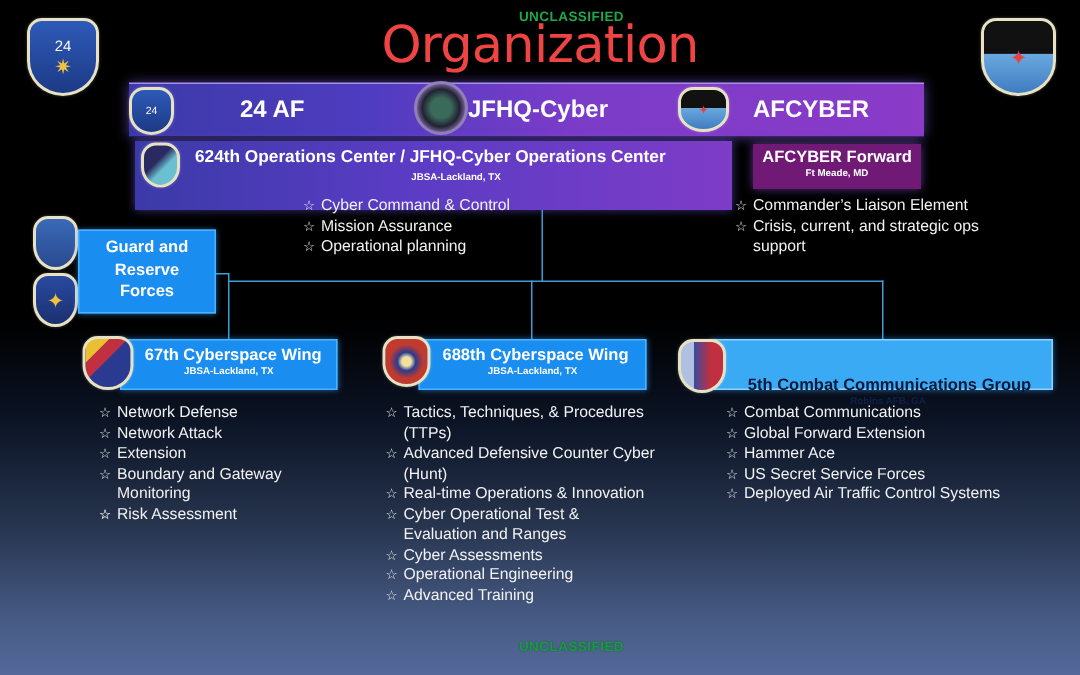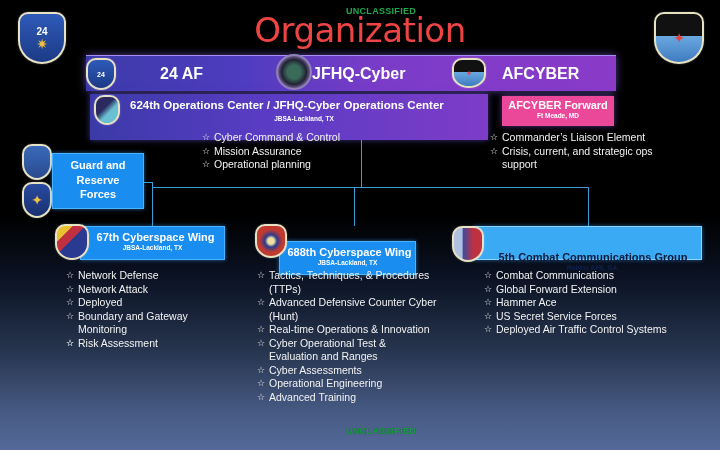--- a/index.html
+++ b/index.html
@@ -18,42 +18,42 @@
   .classif.bottom { top:426px; left:0px; width:720px; color:#1a9a44; text-shadow:0 0 1px #0e5a28; }
   .title {
     position:absolute; top:10px; left:0; width:720px; text-align:center;
     font-size:34px; color:#ef4444; font-family:"DejaVu Sans", sans-serif; letter-spacing:-0.5px;
   }
   
   .seal {
     position:absolute; border-radius:10px 10px 50% 50% / 10px 10px 45% 45%;
     border:2px solid #e8e2c4;
     display:flex; align-items:center; justify-content:center;
-    font-weight:bold; font-size:9px; color:#fff;
+    font-weight:normal; font-size:9px; color:#fff;
     box-shadow:0 0 2px rgba(255,255,255,0.3);
   }
   .seal .glyph { font-size:14px; line-height:1; }
   
   .banner {
     position:absolute; left:86px; top:55px; width:530px; height:36px;
     background: linear-gradient(to right, #3b3aa8 0%, #4f3cc0 30%, #7a3cc8 55%, #8a3bc8 100%);
     box-shadow:0 0 8px rgba(140,110,255,0.55);
     border-top:1px solid #a98ef0;
   }
   .banner-label { position:absolute; top:9px; font-size:16px; font-weight:bold; color:#fff; }
   .sub-banner {
     position:absolute; left:90px; top:94px; width:398px; height:46px;
     background: linear-gradient(to right, #3b3aa8 0%, #5a3cc4 45%, #7e3cc8 100%);
     box-shadow:0 0 6px rgba(120,100,255,0.5);
   }
   .sub-banner .main { position:absolute; left:40px; top:5px; font-size:11.5px; font-weight:bold; white-space:nowrap; }
   .sub-banner .loc { position:absolute; left:0; width:100%; top:21px; text-align:center; font-size:6.5px; font-weight:bold; padding-left:30px; }
   .fwd-box {
     position:absolute; left:502px; top:96px; width:112px; height:30px;
-    background:#ec4899; box-shadow:0 0 6px rgba(170,100,255,0.5);
+    background:#701a75; box-shadow:0 0 6px rgba(170,100,255,0.5);
     text-align:center;
   }
   .fwd-box .main { font-size:11px; font-weight:bold; margin-top:3px; }
   .fwd-box .loc { font-size:6.5px; font-weight:bold; margin-top:1px; }
   
   .bullets { position:absolute; list-style:none; font-size:10.5px; line-height:13.5px; color:#f2f2f2; }
   .bullets li { position:relative; padding-left:12px; }
   .bullets li .star { position:absolute; left:0; top:0; font-size:9px; color:#e8e8e8; }
   
   .bluebox {
@@ -134,27 +134,27 @@
 </div>
 
 <div class="bluebox" style="left:80px;top:226px;width:145px;height:34px;">
   <div class="main" style="padding-left:6px;">67th Cyberspace Wing</div>
   <div class="loc">JBSA-Lackland, TX</div>
 </div>
 <div class="seal" style="left:55px;top:224px;width:34px;height:36px;background:linear-gradient(135deg,#e8c030 25%,#c03040 26%,#c03040 45%,#2a3a90 46%);"></div>
 <ul class="bullets" style="left:66px;top:269px;width:160px;">
   <li><span class="star">☆</span><span>Network Defense</span></li>
   <li><span class="star">☆</span><span>Network Attack</span></li>
-  <li><span class="star">☆</span><span>Deployed</span></li>
+  <li><span class="star">☆</span><span>Extension</span></li>
   <li><span class="star">☆</span><span>Boundary and Gateway Monitoring</span></li>
   <li><span class="star">☆</span></li>
   <li><span class="star">☆</span><span>Risk Assessment</span></li>
 </ul>
 
-<div class="bluebox" style="left:279px;top:226px;width:137px;height:34px;margin-top:15px;">
+<div class="bluebox" style="left:279px;top:226px;width:152px;height:34px;">
   <div class="main" style="padding-left:4px;">688th Cyberspace Wing</div>
   <div class="loc">JBSA-Lackland, TX</div>
 </div>
 <div class="seal" style="left:255px;top:224px;width:32px;height:34px;background:radial-gradient(circle,#f0e0a0 15%,#2a3a90 30%,#c03a30 55%);"></div>
 <ul class="bullets" style="left:257px;top:269px;width:180px;">
   <li><span class="star">☆</span><span>Tactics, Techniques, &amp; Procedures (TTPs)</span></li>
   <li><span class="star">☆</span><span>Advanced Defensive Counter Cyber (Hunt)</span></li>
   <li><span class="star">☆</span><span>Real-time Operations &amp; Innovation</span></li>
   <li><span class="star">☆</span><span>Cyber Operational Test &amp; Evaluation and Ranges</span></li>
   <li><span class="star">☆</span><span>Cyber Assessments</span></li>

